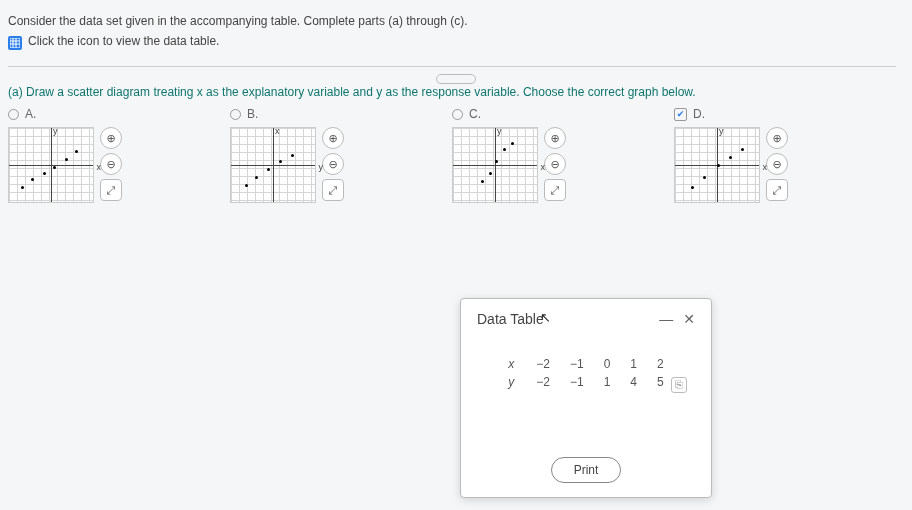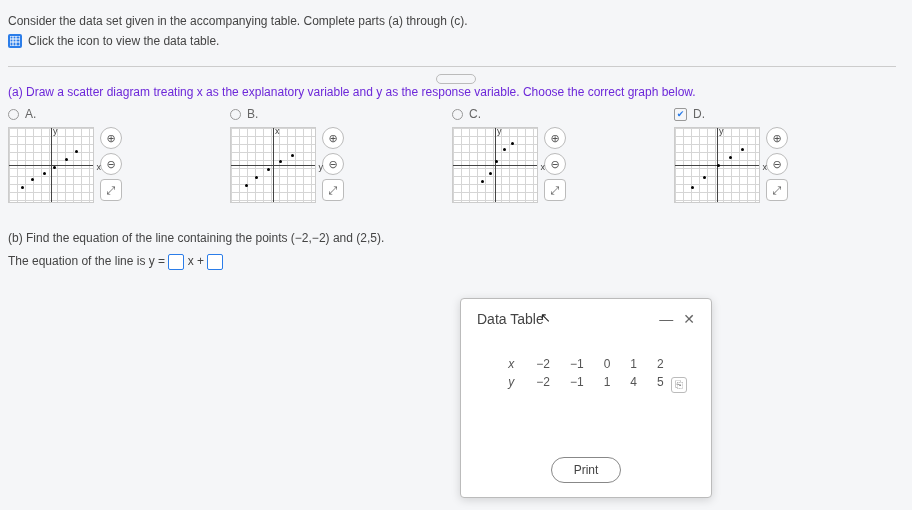--- a/index.html
+++ b/index.html
@@ -1,24 +1,24 @@
 <!DOCTYPE html>
 <html><head>
 <meta charset="utf-8">
 <style>
 *{box-sizing:border-box;margin:0;padding:0;font-family:Arial,Helvetica,sans-serif}
 body{width:912px;height:510px;overflow:hidden;background:#f5f6f8;color:#333;position:relative}
 .content{padding:12px 16px 0 8px}
 .intro{font-size:12px;color:#444;line-height:1.5}
-.icon-row{display:flex;align-items:center;gap:6px;margin-top:2px}
+.icon-row{display:flex;align-items:flex-end;gap:6px;margin-top:2px}
 .table-icon{width:14px;height:14px;display:inline-flex;align-items:center;justify-content:center;background:#2b7de9;border-radius:2px}
 .table-icon svg{width:10px;height:10px;fill:#fff}
 .hr{border:none;border-top:1px solid #ccc;margin:16px 0}
 .tab-pill{position:absolute;left:50%;top:74px;transform:translateX(-50%);width:40px;height:10px;border:1px solid #bbb;border-radius:6px;background:#f5f6f8}
-.section{font-size:12px;color:#6d28d9;margin-top:18px}
+.section{font-size:12px;color:#0f766e;margin-top:18px}
 .opts{display:flex;gap:0;margin-top:8px}
 .opt{width:25%;position:relative}
 .opt-label{display:flex;align-items:center;gap:6px;font-size:12px;color:#666}
 .radio{width:11px;height:11px;border:1px solid #999;border-radius:50%;display:inline-block}
 .check{width:13px;height:13px;border:1px solid #999;border-radius:2px;display:inline-flex;align-items:center;justify-content:center;font-size:9px;color:#2b7de9}
 .graph-wrap{display:flex;align-items:flex-start;gap:6px;margin-top:6px}
 .graph{width:86px;height:76px;background:#fff;position:relative;border:1px solid #ccc}
 .grid{position:absolute;inset:0;background-image:linear-gradient(#d5d5d5 1px,transparent 1px),linear-gradient(90deg,#d5d5d5 1px,transparent 1px);background-size:8px 8px}
 .axis-y{position:absolute;left:50%;top:0;bottom:0;width:1px;background:#444}
 .axis-x{position:absolute;top:50%;left:0;right:0;height:1px;background:#444}
@@ -167,29 +167,20 @@
         </div>
         <div class="tools">
           <div class="tool-btn">⊕</div>
           <div class="tool-btn">⊖</div>
           <div class="tool-btn sq">⤢</div>
         </div>
       </div>
     </div>
   </div>
 
-  <div class="partb">
-    <div>(b) Find the equation of the line containing the points (−2,−2) and (2,5).</div>
-    <div>
-      <span>The equation of the line is y = </span>
-      <span class="eq-input"></span>
-      <span> x + </span>
-      <span class="eq-input"></span>
-    </div>
-  </div>
 </div>
 
 <div class="modal">
   <div class="modal-head">
     <span>Data Table</span>
     <div class="win-btns">
       <span>—</span>
       <span>✕</span>
     </div>
   </div>

